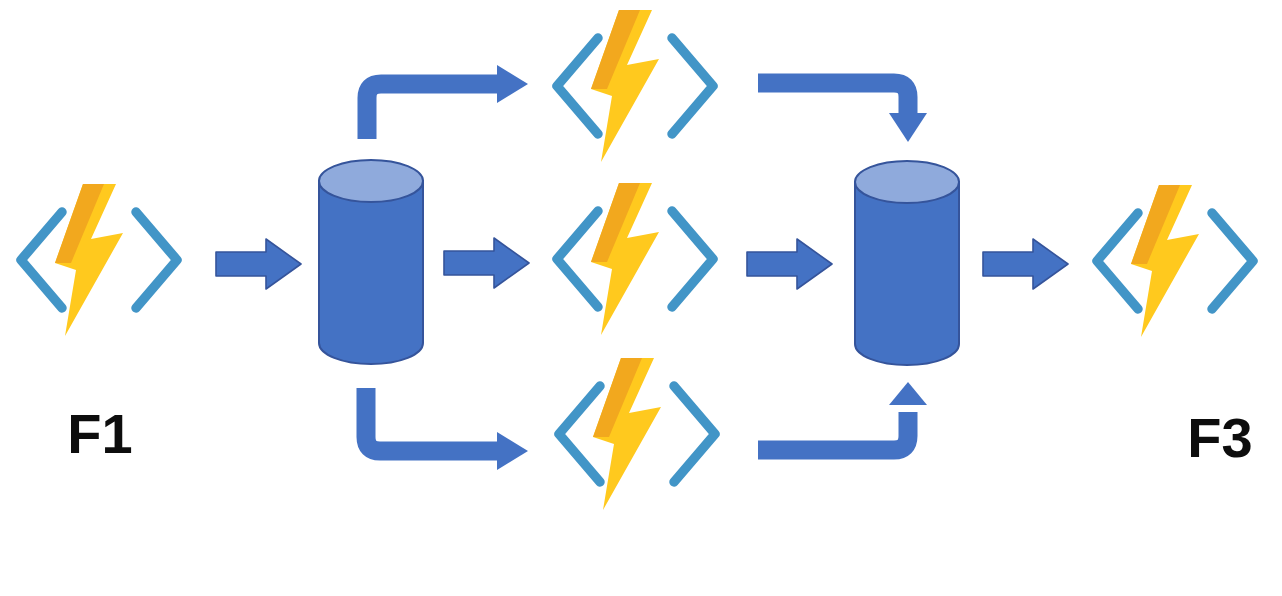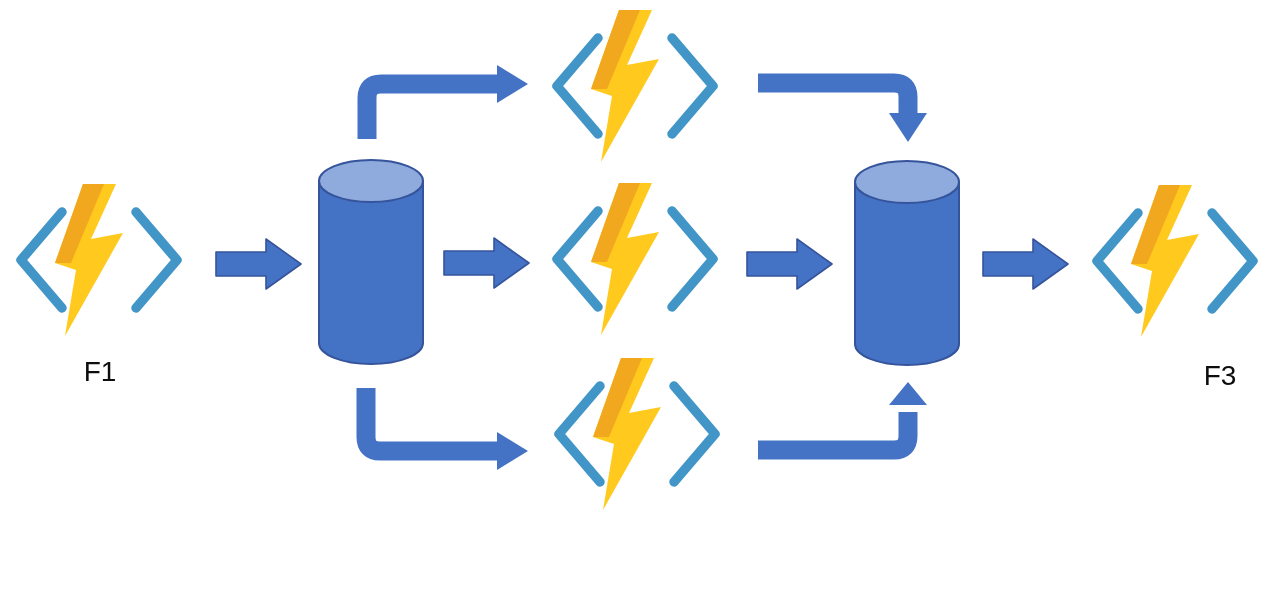--- a/index.html
+++ b/index.html
@@ -40,25 +40,26 @@
     fill:none;
     stroke:var(--bracket-blue);
     stroke-width:9.5;
     stroke-linecap:round;
     stroke-linejoin:round;
   }
   .node-label{
     position:absolute;
     width:140px;
     text-align:center;
-    font-size:28px;
-    font-weight:400;
+    font-size:56px;
+    font-weight:700;
     color:var(--label-color);
     line-height:1.05;
     letter-spacing:0px;
+    margin-top:48px;
   }
 </style>
 </head>
 <body>
 
 <svg width="0" height="0" style="position:absolute" aria-hidden="true">
   <defs>
     <symbol id="sym-az-func" viewBox="0 0 172 154">
       <path class="bracket" d="M49 29 L8 77 L49 125"></path>
       <path class="bracket" d="M123 29 L164 77 L123 125"></path>

